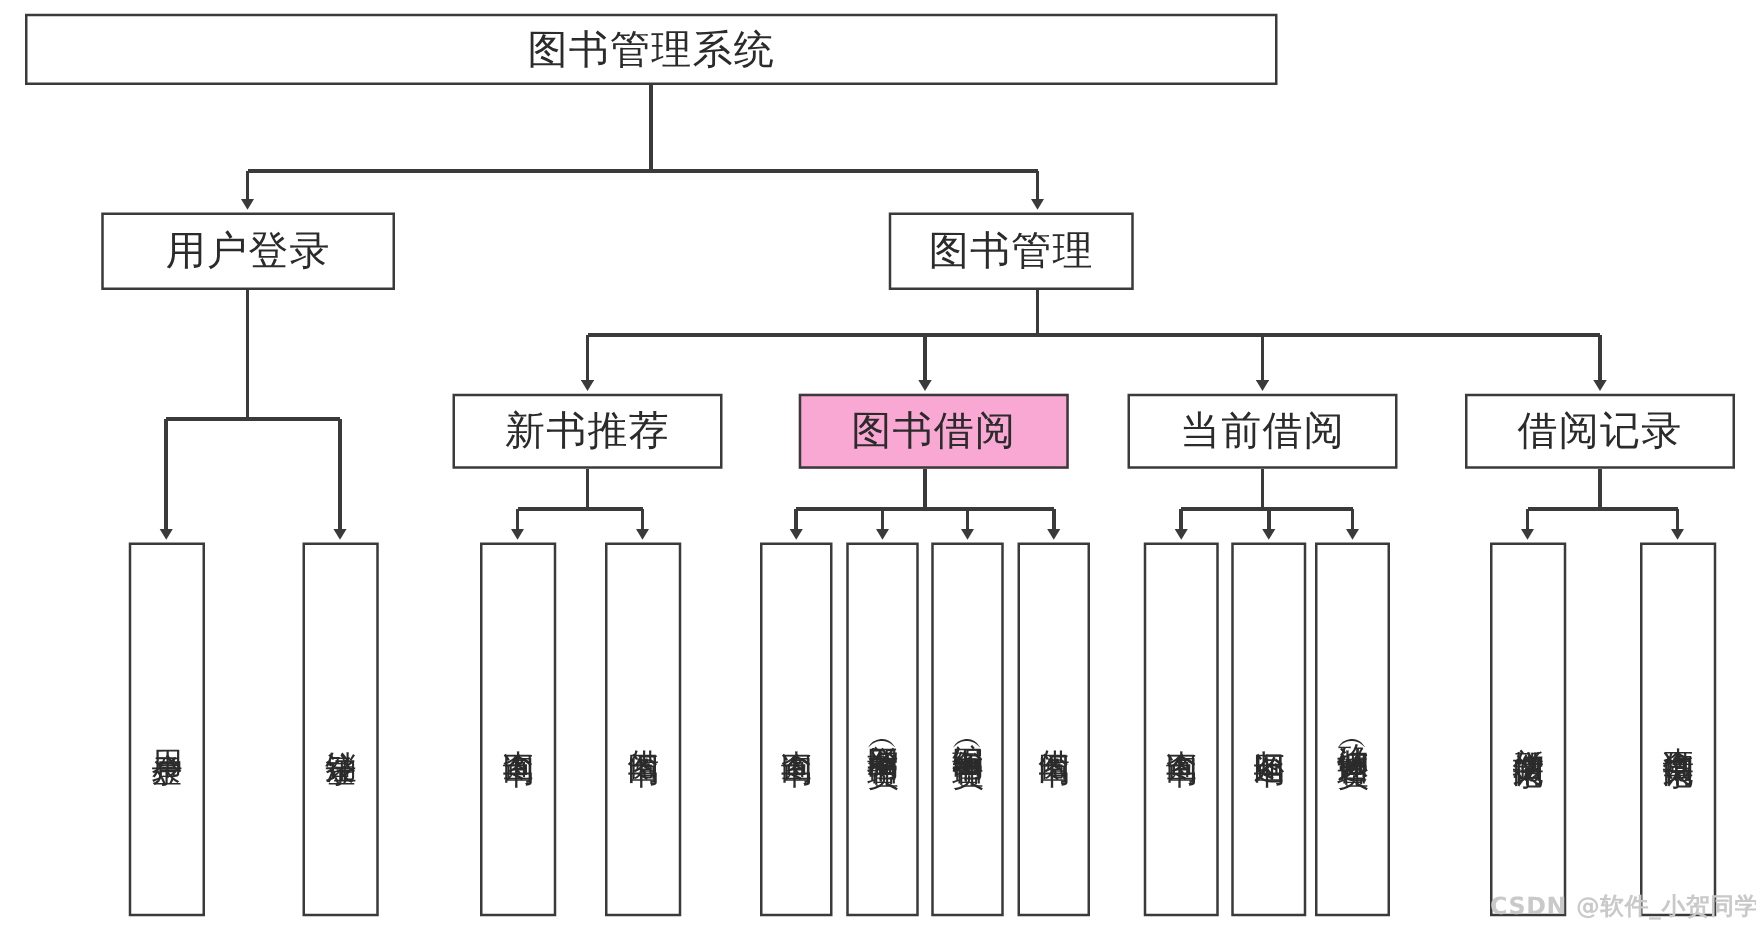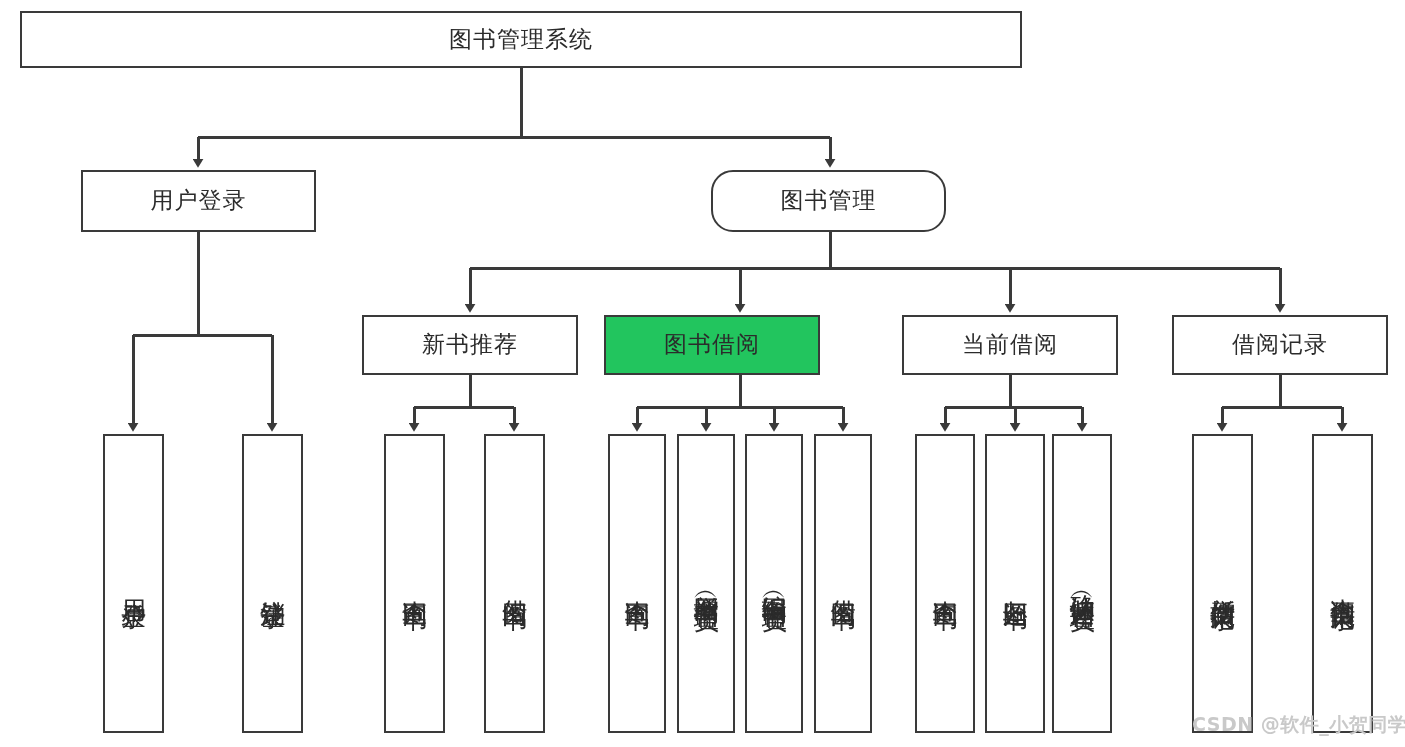--- a/index.html
+++ b/index.html
@@ -27,21 +27,21 @@
     position: absolute;
     box-sizing: border-box;
     background: #ffffff;
     border: 2px solid #3a3a3a;
     display: flex;
     align-items: center;
     justify-content: center;
     overflow: hidden;
   }
   .node-h {
-    font-size: 23px;
+    font-size: 32px;
     color: #2b2b2b;
     line-height: 1.1;
     letter-spacing: 1px;
     white-space: nowrap;
   }
   .node-v {
     writing-mode: vertical-rl;
     text-orientation: upright;
     font-size: 25px;
     color: #2b2b2b;
@@ -119,28 +119,28 @@
     </g>
   </svg>
 
   <div class="node" style="left: 20px; top: 11px; width: 1002px; height: 57px; background: rgb(255, 255, 255); border-color: rgb(58, 58, 58);">
     <span class="node-h" style="color: rgb(43, 43, 43);">图书管理系统</span>
   </div>
 
   <div class="node" style="left: 81px; top: 170px; width: 235px; height: 62px; background: rgb(255, 255, 255); border-color: rgb(58, 58, 58);">
     <span class="node-h" style="color: rgb(43, 43, 43);">用户登录</span>
   </div>
-  <div class="node" style="left: 711px; top: 170px; width: 235px; height: 62px; background: rgb(255, 255, 255); border-color: rgb(58, 58, 58); border-radius: 22px;">
+  <div class="node" style="left: 711px; top: 170px; width: 196px; height: 62px; background: rgb(255, 255, 255); border-color: rgb(58, 58, 58);">
     <span class="node-h" style="color: rgb(43, 43, 43);">图书管理</span>
   </div>
 
   <div class="node" style="left: 362px; top: 315px; width: 216px; height: 60px; background: rgb(255, 255, 255); border-color: rgb(58, 58, 58);">
     <span class="node-h" style="color: rgb(43, 43, 43);">新书推荐</span>
   </div>
-  <div class="node" style="left: 604px; top: 315px; width: 216px; height: 60px; background: #22c55e; border-color: rgb(58, 58, 58);">
+  <div class="node" style="left: 639px; top: 315px; width: 216px; height: 60px; background: #f9a8d4; border-color: rgb(58, 58, 58);">
     <span class="node-h" style="color: rgb(43, 43, 43);">图书借阅</span>
   </div>
   <div class="node" style="left: 902px; top: 315px; width: 216px; height: 60px; background: rgb(255, 255, 255); border-color: rgb(58, 58, 58);">
     <span class="node-h" style="color: rgb(43, 43, 43);">当前借阅</span>
   </div>
   <div class="node" style="left: 1172px; top: 315px; width: 216px; height: 60px; background: rgb(255, 255, 255); border-color: rgb(58, 58, 58); align-items: center;">
     <span class="node-h" style="color: rgb(43, 43, 43);">借阅记录</span>
   </div>
 
   <div class="node" style="left: 103px; top: 434px; width: 61px; height: 299px; background: rgb(255, 255, 255); border-color: rgb(58, 58, 58);">

